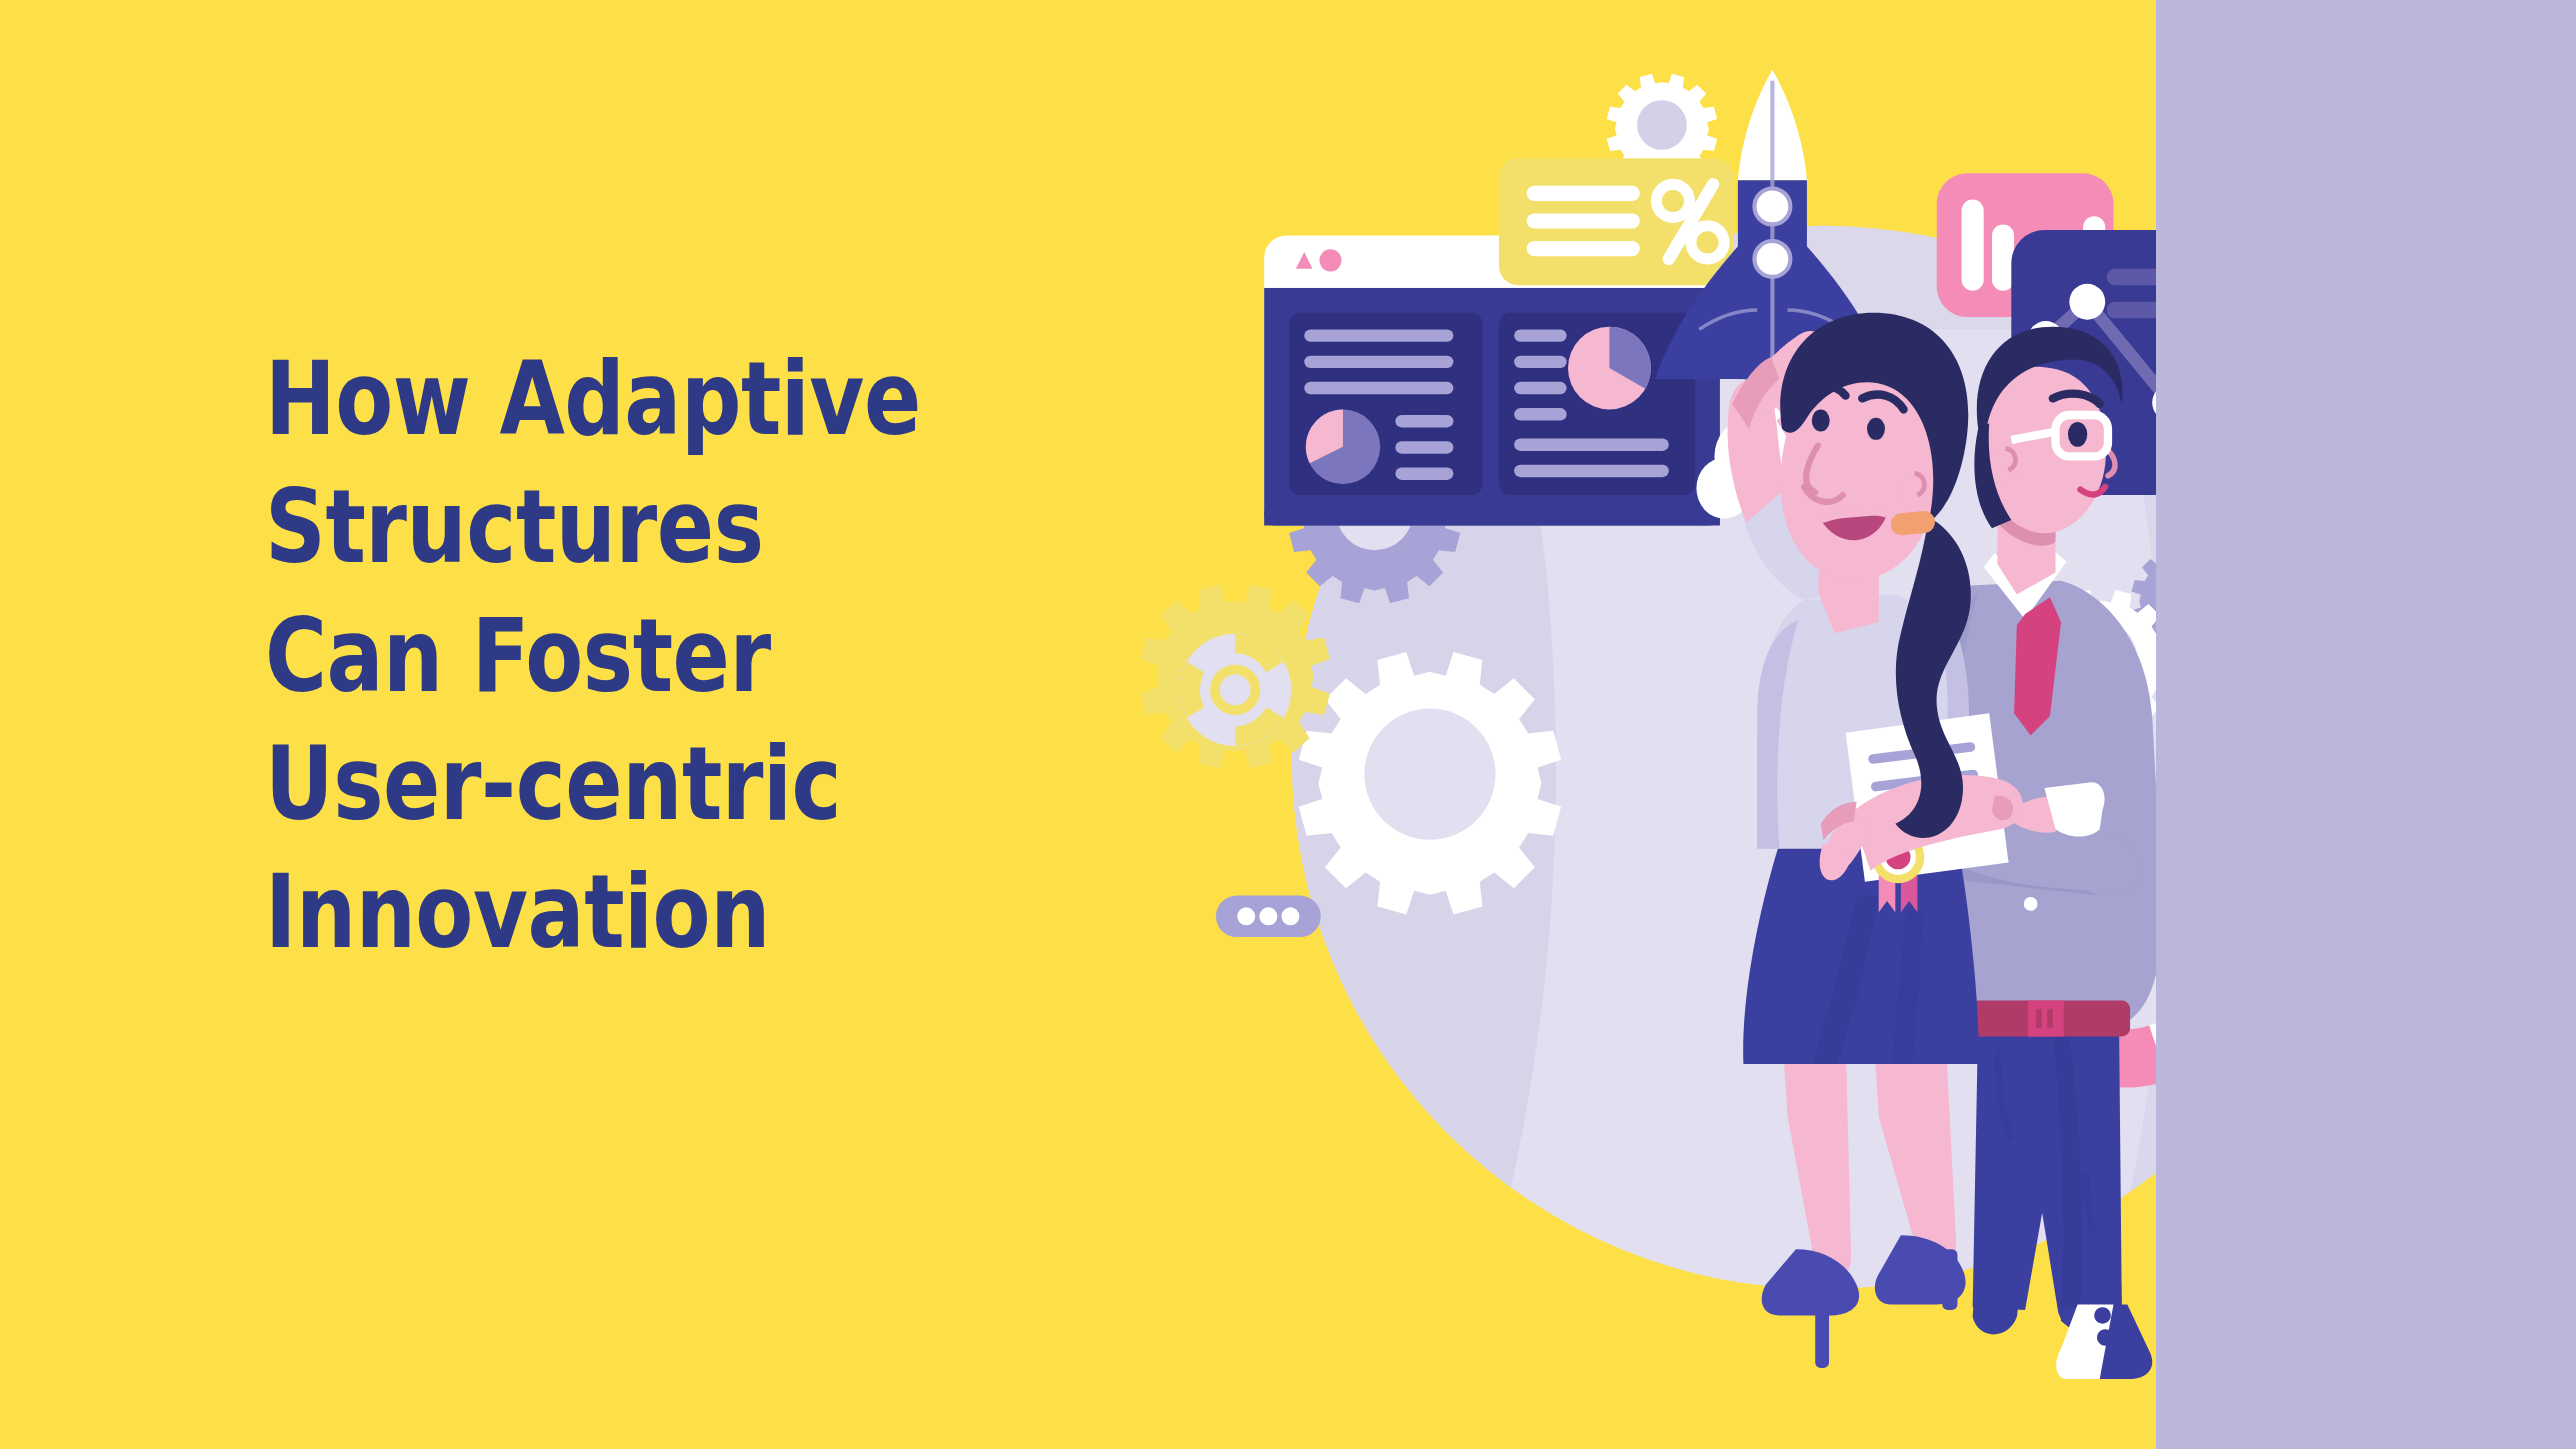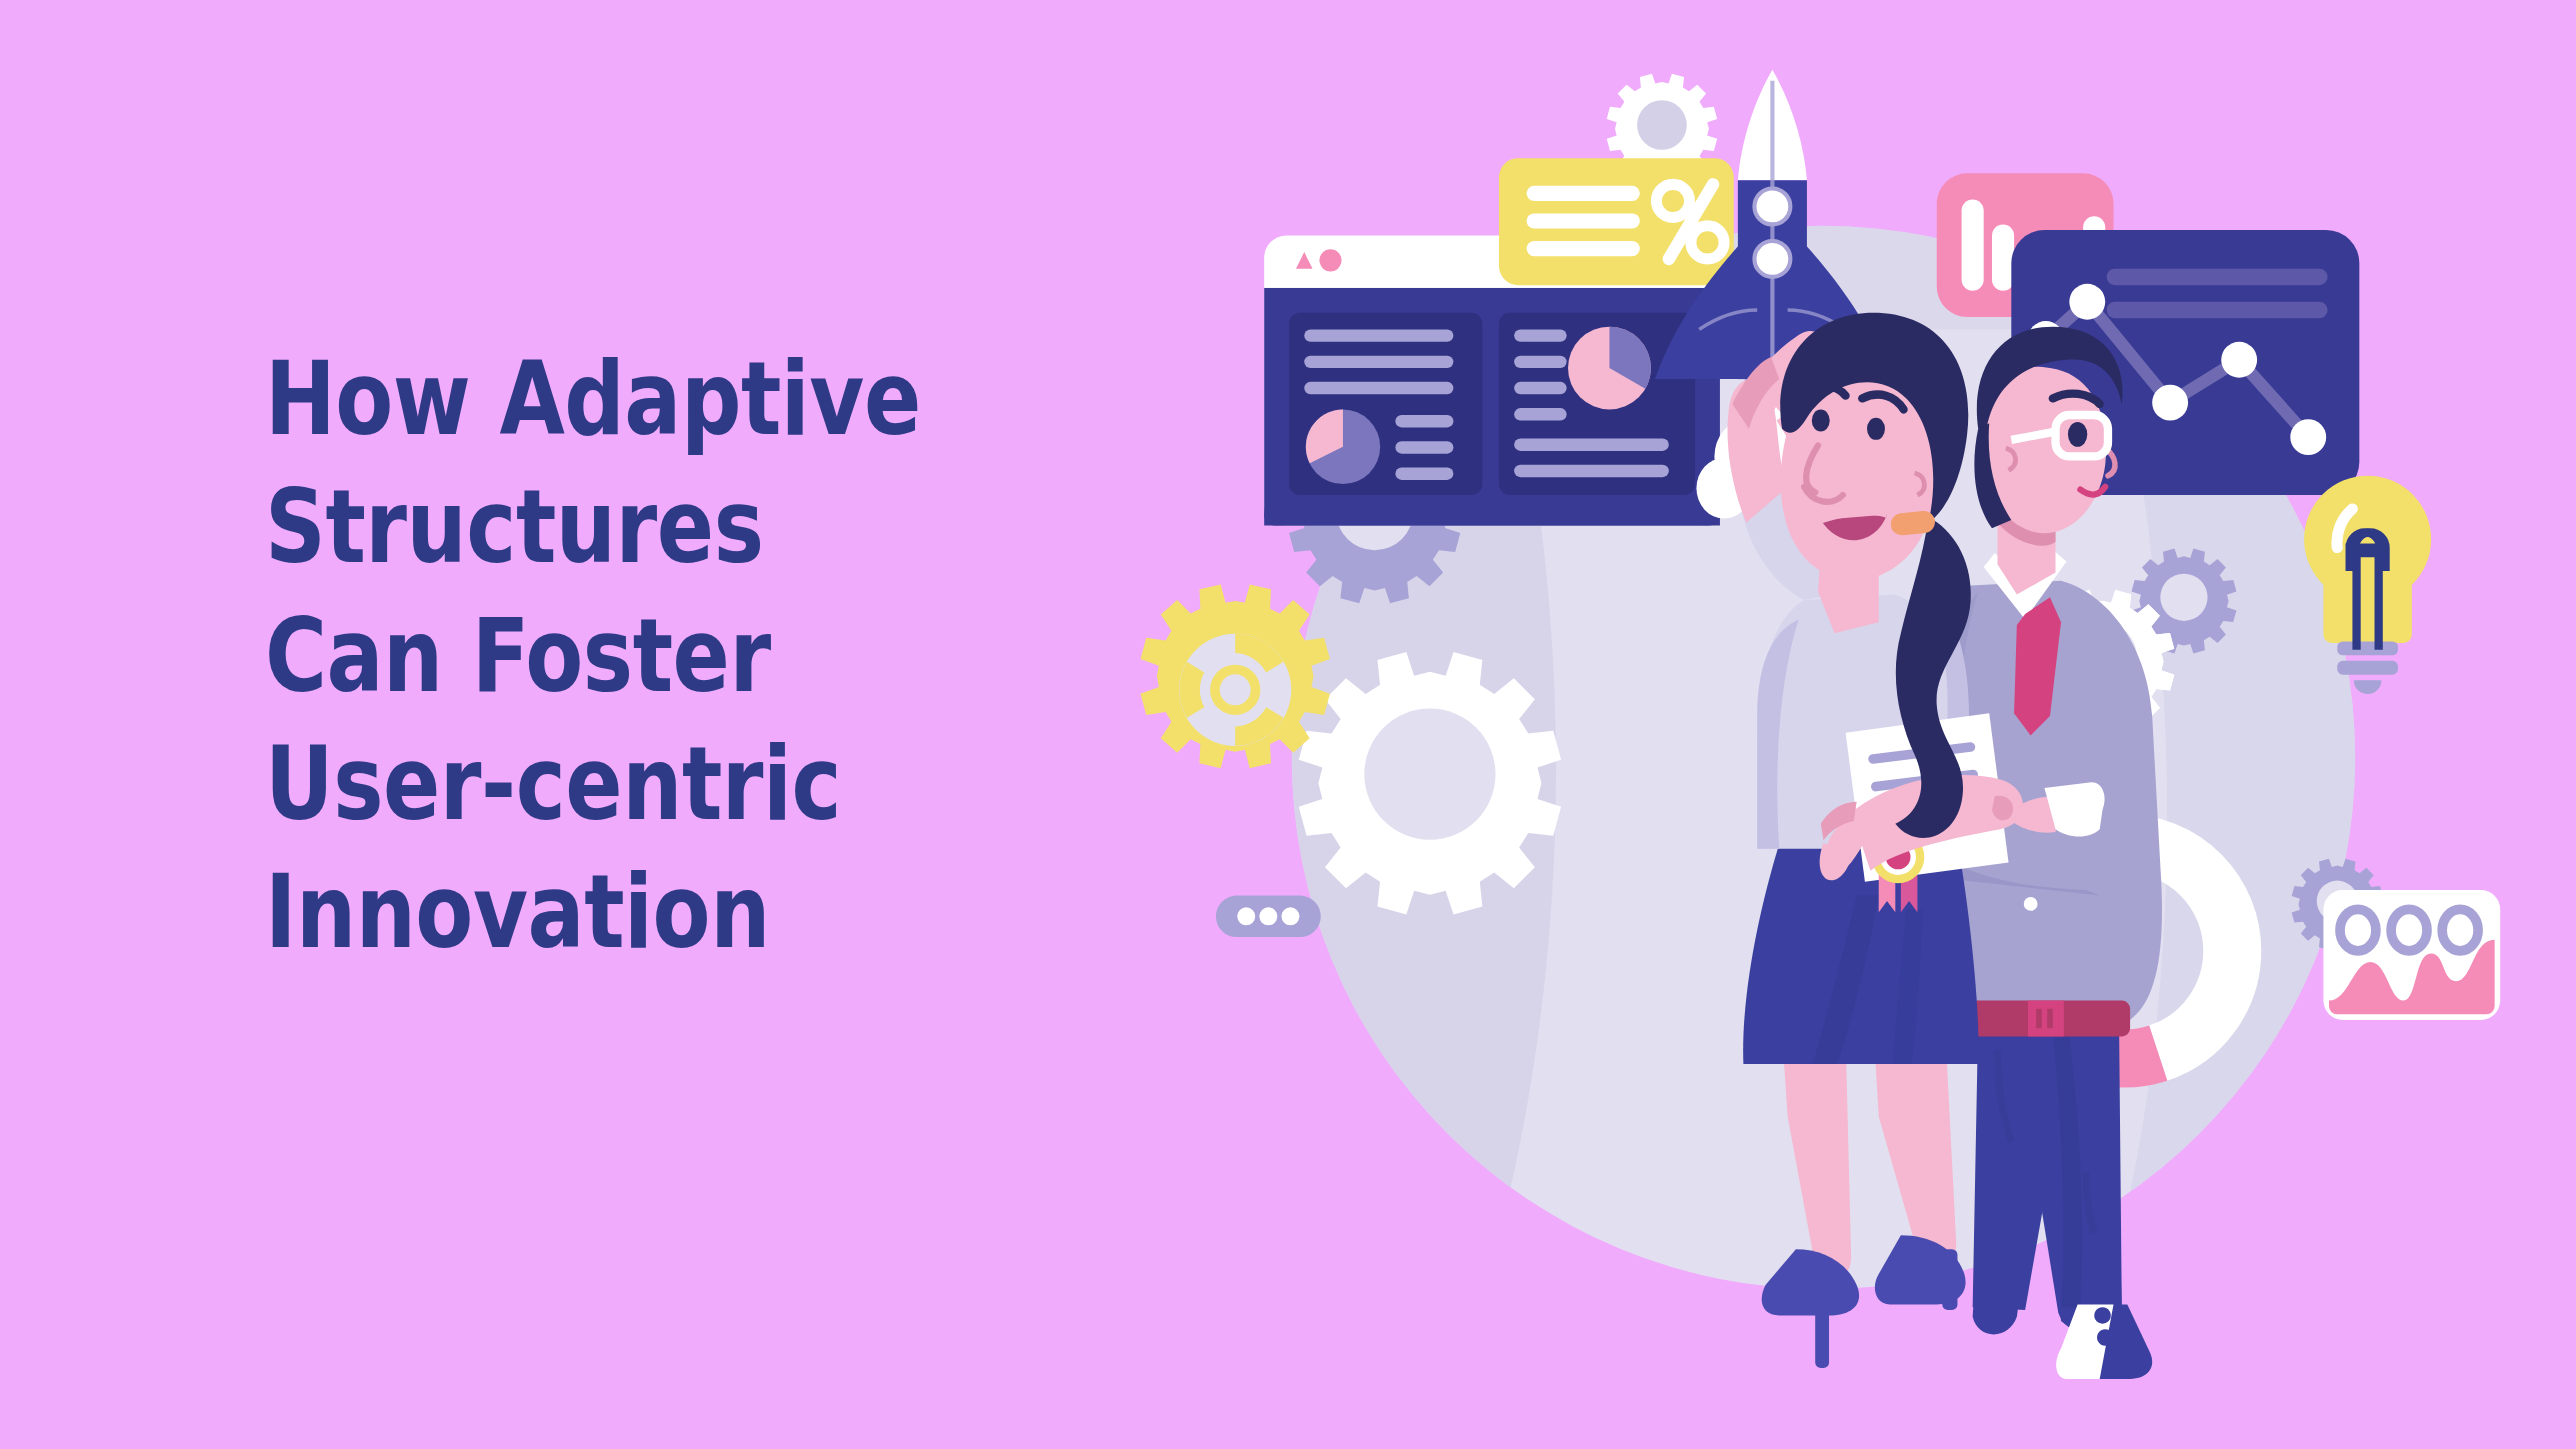--- a/index.html
+++ b/index.html
@@ -2,21 +2,21 @@
 <html style="font-size:8.2px"><head>
 <meta charset="utf-8">
 <style>
   html,body{margin:0;padding:0;}
   body{
     width:2576px;height:1449px;
     background:#bab6dc;
     font-family:"Liberation Sans", sans-serif;
     overflow:hidden;
   }
-  .stage{position:relative;width:2576px;height:1449px;background:#f0abfc;overflow:hidden;}
+  .stage{position:relative;width:2156px;height:1449px;background:#fde047;overflow:hidden;}
 
   
   .headline{
     position:absolute;left:265px;top:335px;width:927px;
     color:#2e3a86;
     font-family:"DejaVu Sans Condensed","Liberation Sans",sans-serif;
     font-weight:700;
     font-size:101px;
     line-height:1.27;
     letter-spacing:-0.5px;

